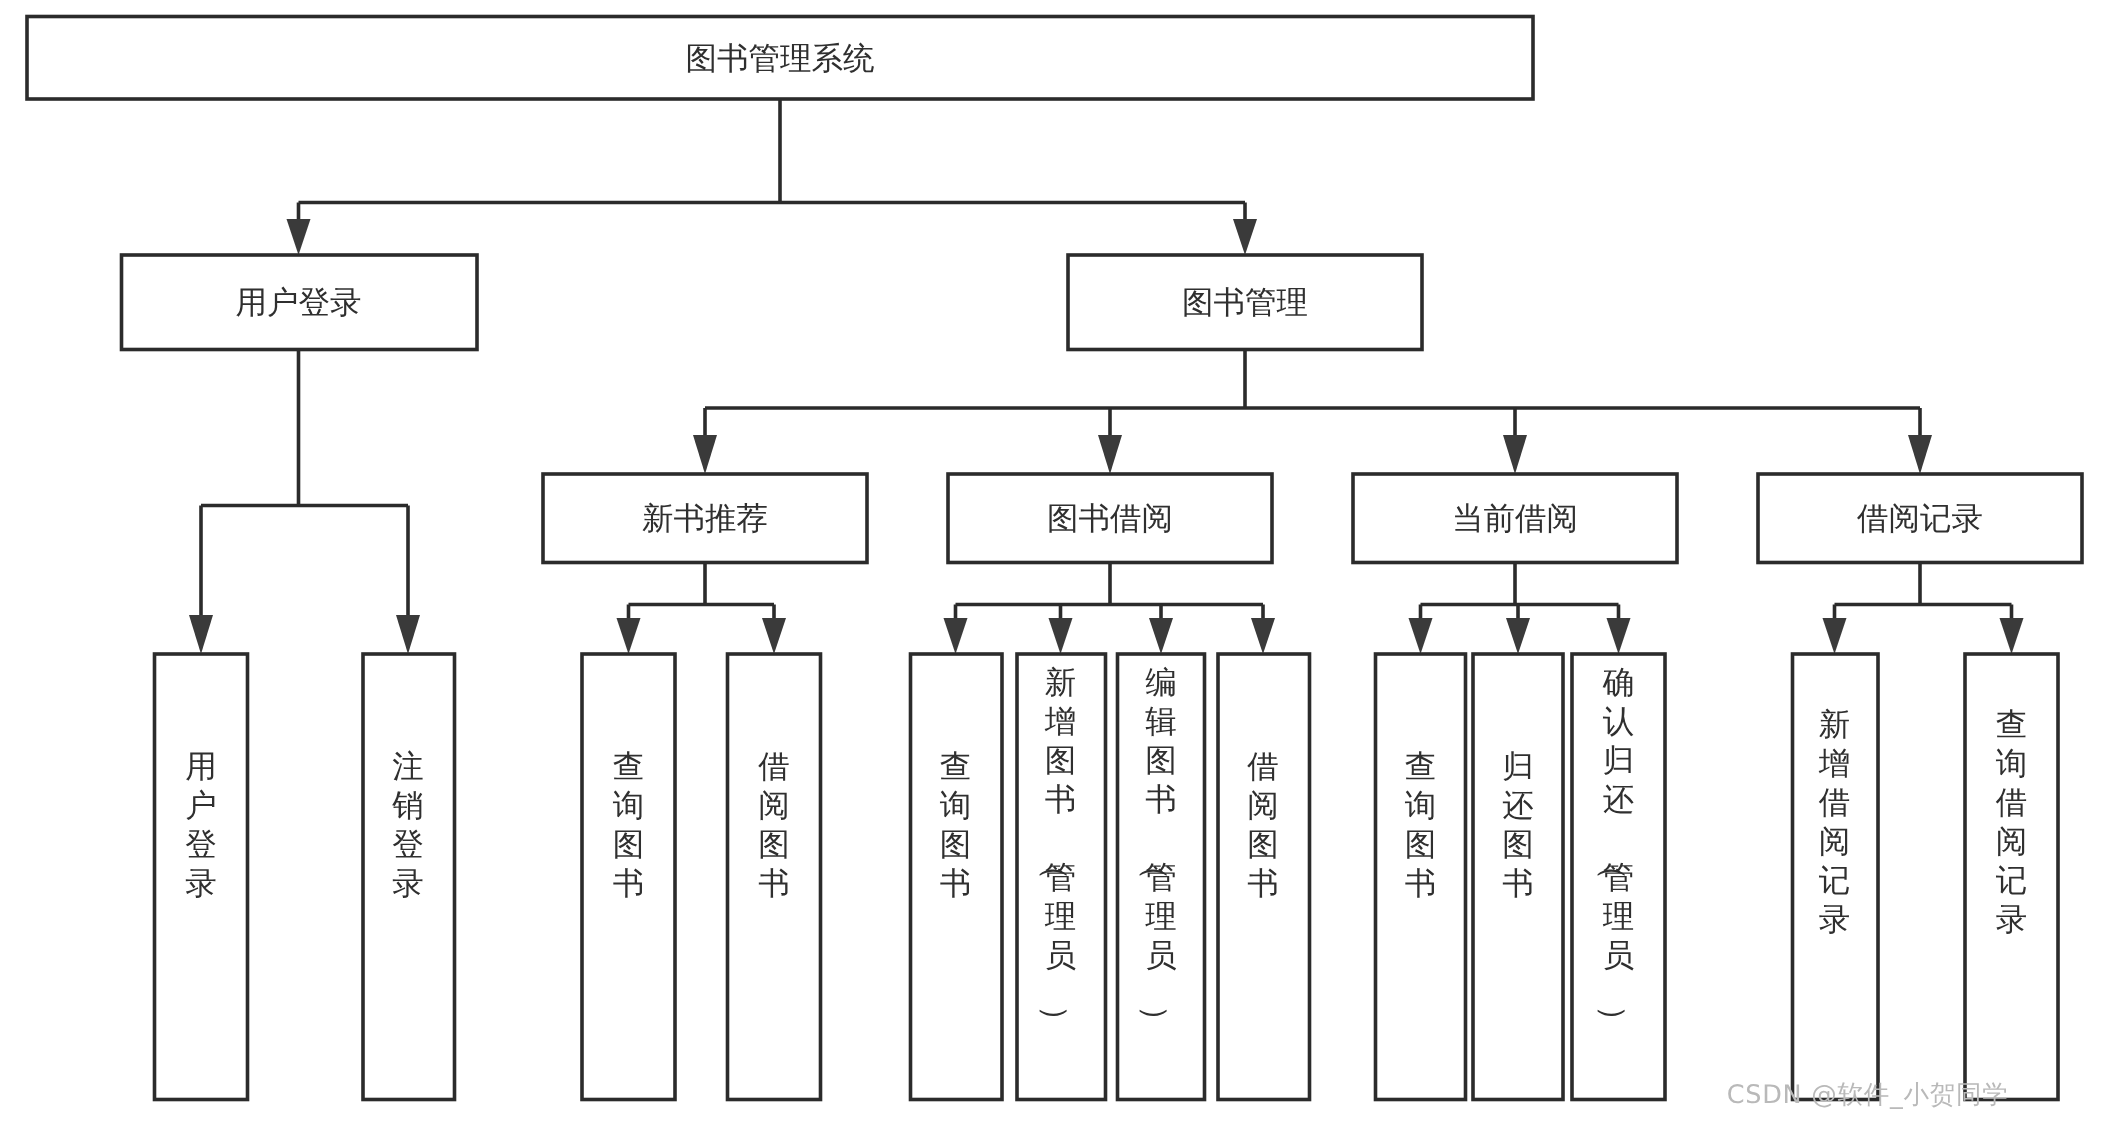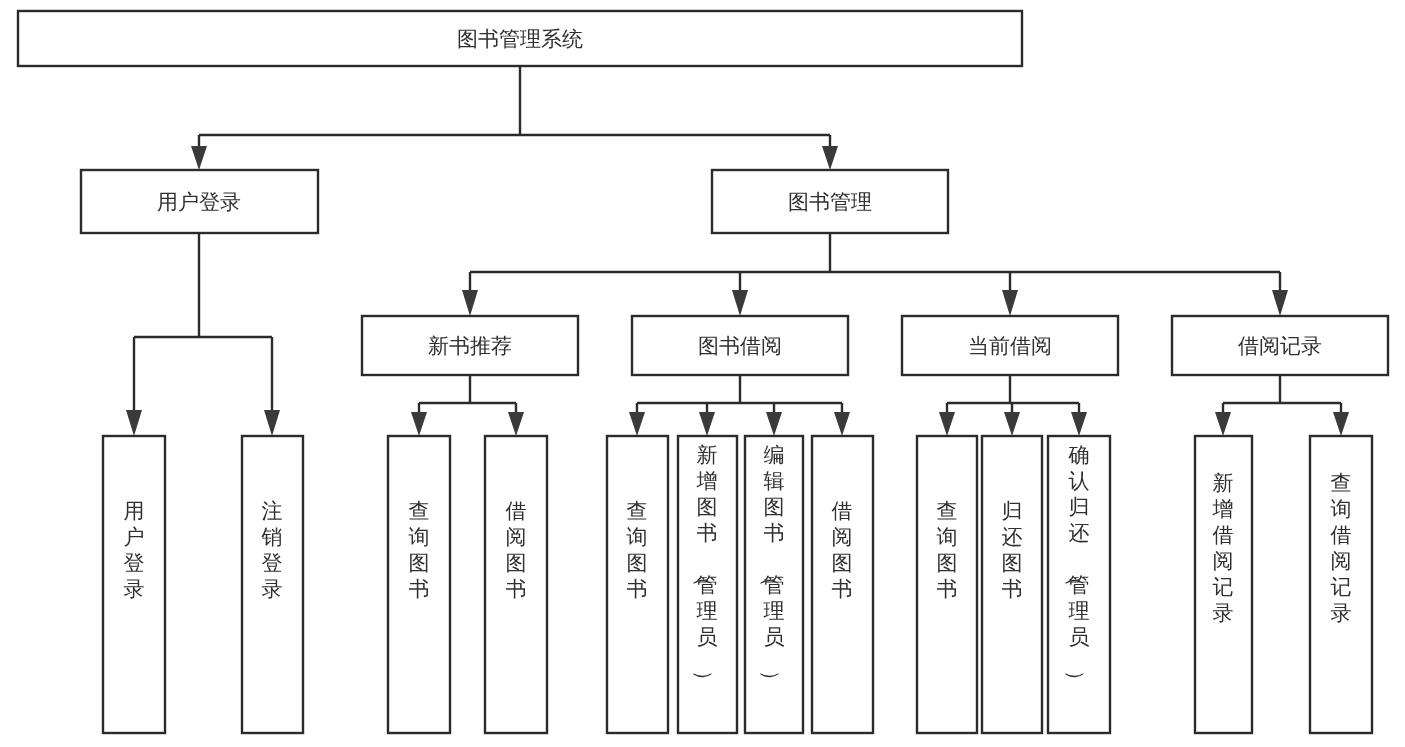--- a/index.html
+++ b/index.html
@@ -212,13 +212,14 @@
     <g>
       <rect class="node-rect" x="1195" y="436" width="57" height="297"></rect>
       <text class="node-label-vertical" x="1223" y="490"><tspan x="1223" y="490">新</tspan><tspan x="1223" y="516">增</tspan><tspan x="1223" y="542">借</tspan><tspan x="1223" y="568">阅</tspan><tspan x="1223" y="594">记</tspan><tspan x="1223" y="620">录</tspan></text>
     </g>
     <g>
       <rect class="node-rect" x="1310" y="436" width="62" height="297"></rect>
       <text class="node-label-vertical" x="1341" y="490"><tspan x="1341" y="490">查</tspan><tspan x="1341" y="516">询</tspan><tspan x="1341" y="542">借</tspan><tspan x="1341" y="568">阅</tspan><tspan x="1341" y="594">记</tspan><tspan x="1341" y="620">录</tspan></text>
     </g>
   </svg>
 
+  <div class="watermark">CSDN @软件_小贺同学</div>
 </div>
 
 </body></html>

